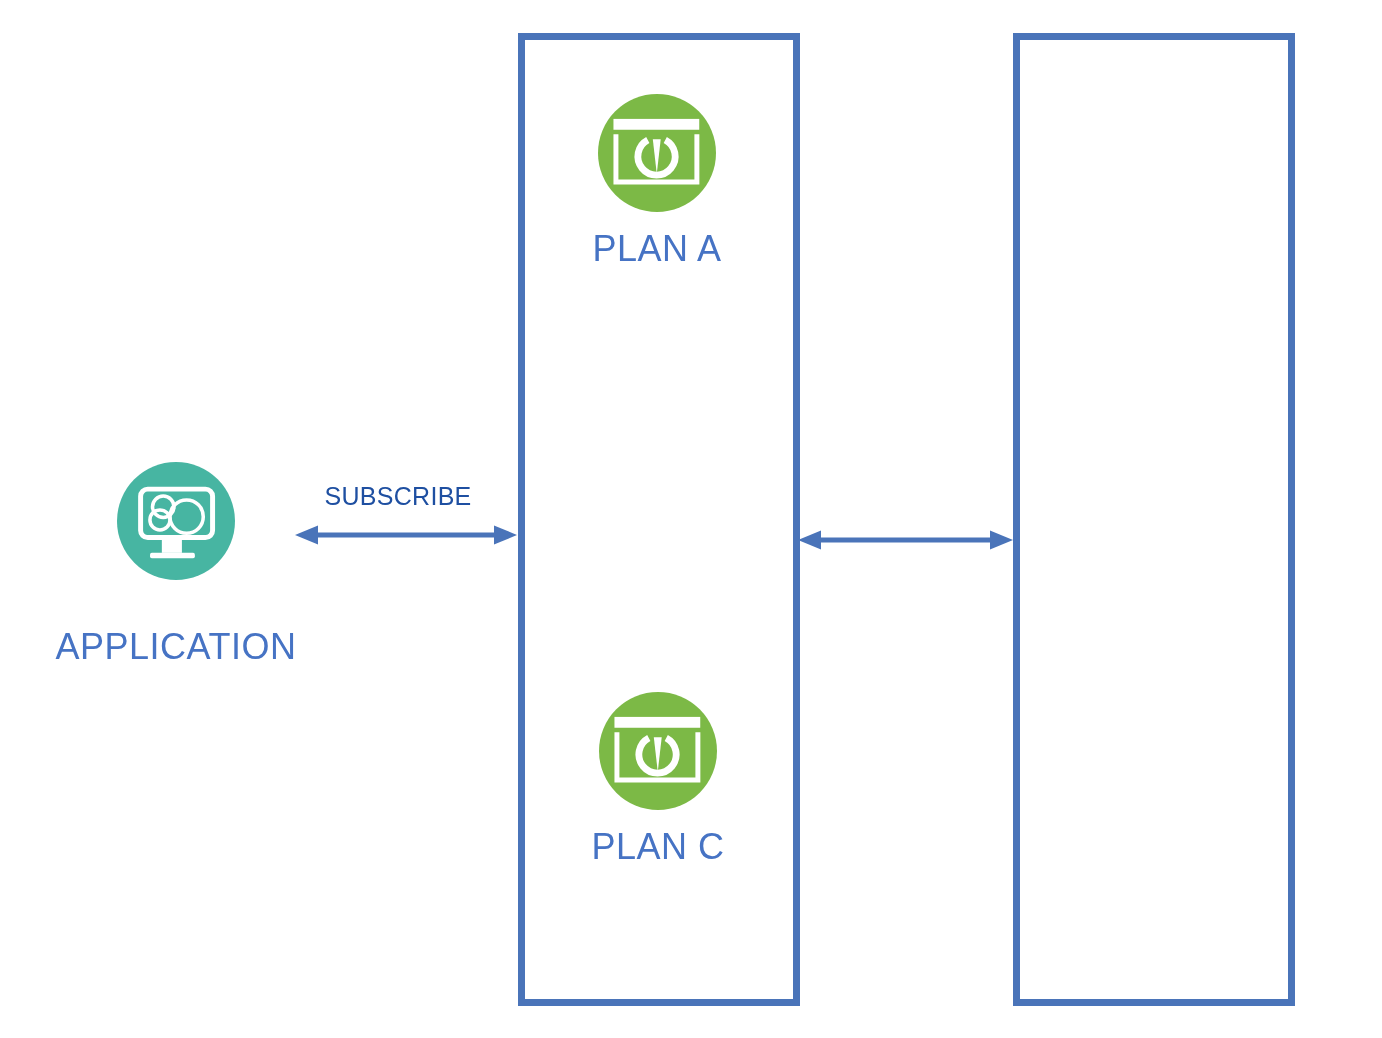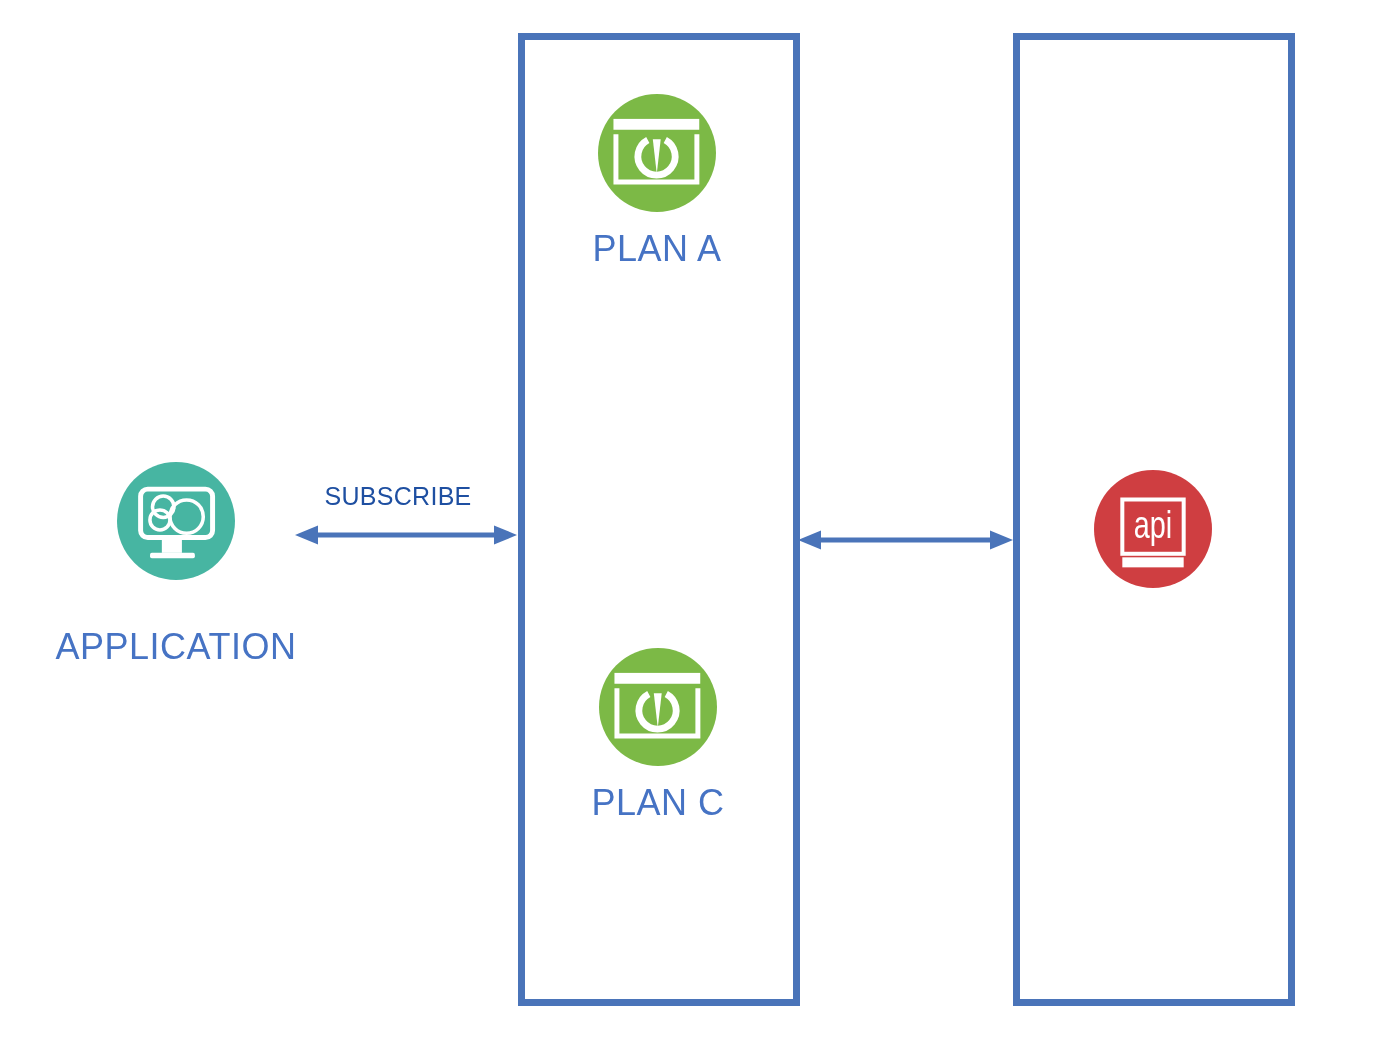--- a/index.html
+++ b/index.html
@@ -43,21 +43,21 @@
   .node-label {
     margin-top: 16px;
     font-size: 36px;
     letter-spacing: 0.5px;
     color: var(--node-label);
     white-space: nowrap;
   }
   #application-node { left: 117px; top: 462px; gap: 30px; }
   #plan-node-a { left: 598px; top: 94px; }
   #plan-node-b { left: 598px; top: 401px; }
-  #plan-node-c { left: 599px; top: 648px; }
+  #plan-node-c { left: 599px; top: 692px; }
   #api-node    { left: 1094px; top: 470px; }
 
   .subscribe-label {
     position: absolute;
     left: 398px;
     top: 482px;
     transform: translateX(-50%);
     font-size: 25px;
     letter-spacing: 0.3px;
     color: var(--subscribe-label);
@@ -133,22 +133,14 @@
     </svg>
     <div class="node-label">PLAN C</div>
   </div>
 
   <svg class="arrow" id="gateway-arrow" viewBox="0 0 217 26" aria-hidden="true">
     <line x1="16" y1="13" x2="201" y2="13"></line>
     <polygon points="1,13 24,3.5 24,22.5"></polygon>
     <polygon points="216,13 193,3.5 193,22.5"></polygon>
   </svg>
 
-  <div class="node" id="api-node">
-    <svg class="node-icon" viewBox="0 0 100 100" aria-hidden="true">
-      <circle class="api-fill" cx="50" cy="50" r="50"></circle>
-      <rect class="stroke-glyph api-frame" x="24" y="25" width="52" height="46"></rect>
-      <rect class="fill-glyph" x="24" y="74" width="52" height="8.5"></rect>
-      <text class="api-text" x="0" y="58" text-anchor="middle" transform="translate(50 0) scale(0.74 1)">api</text>
-    </svg>
-  </div>
 
 </div>
 
 </body></html>

